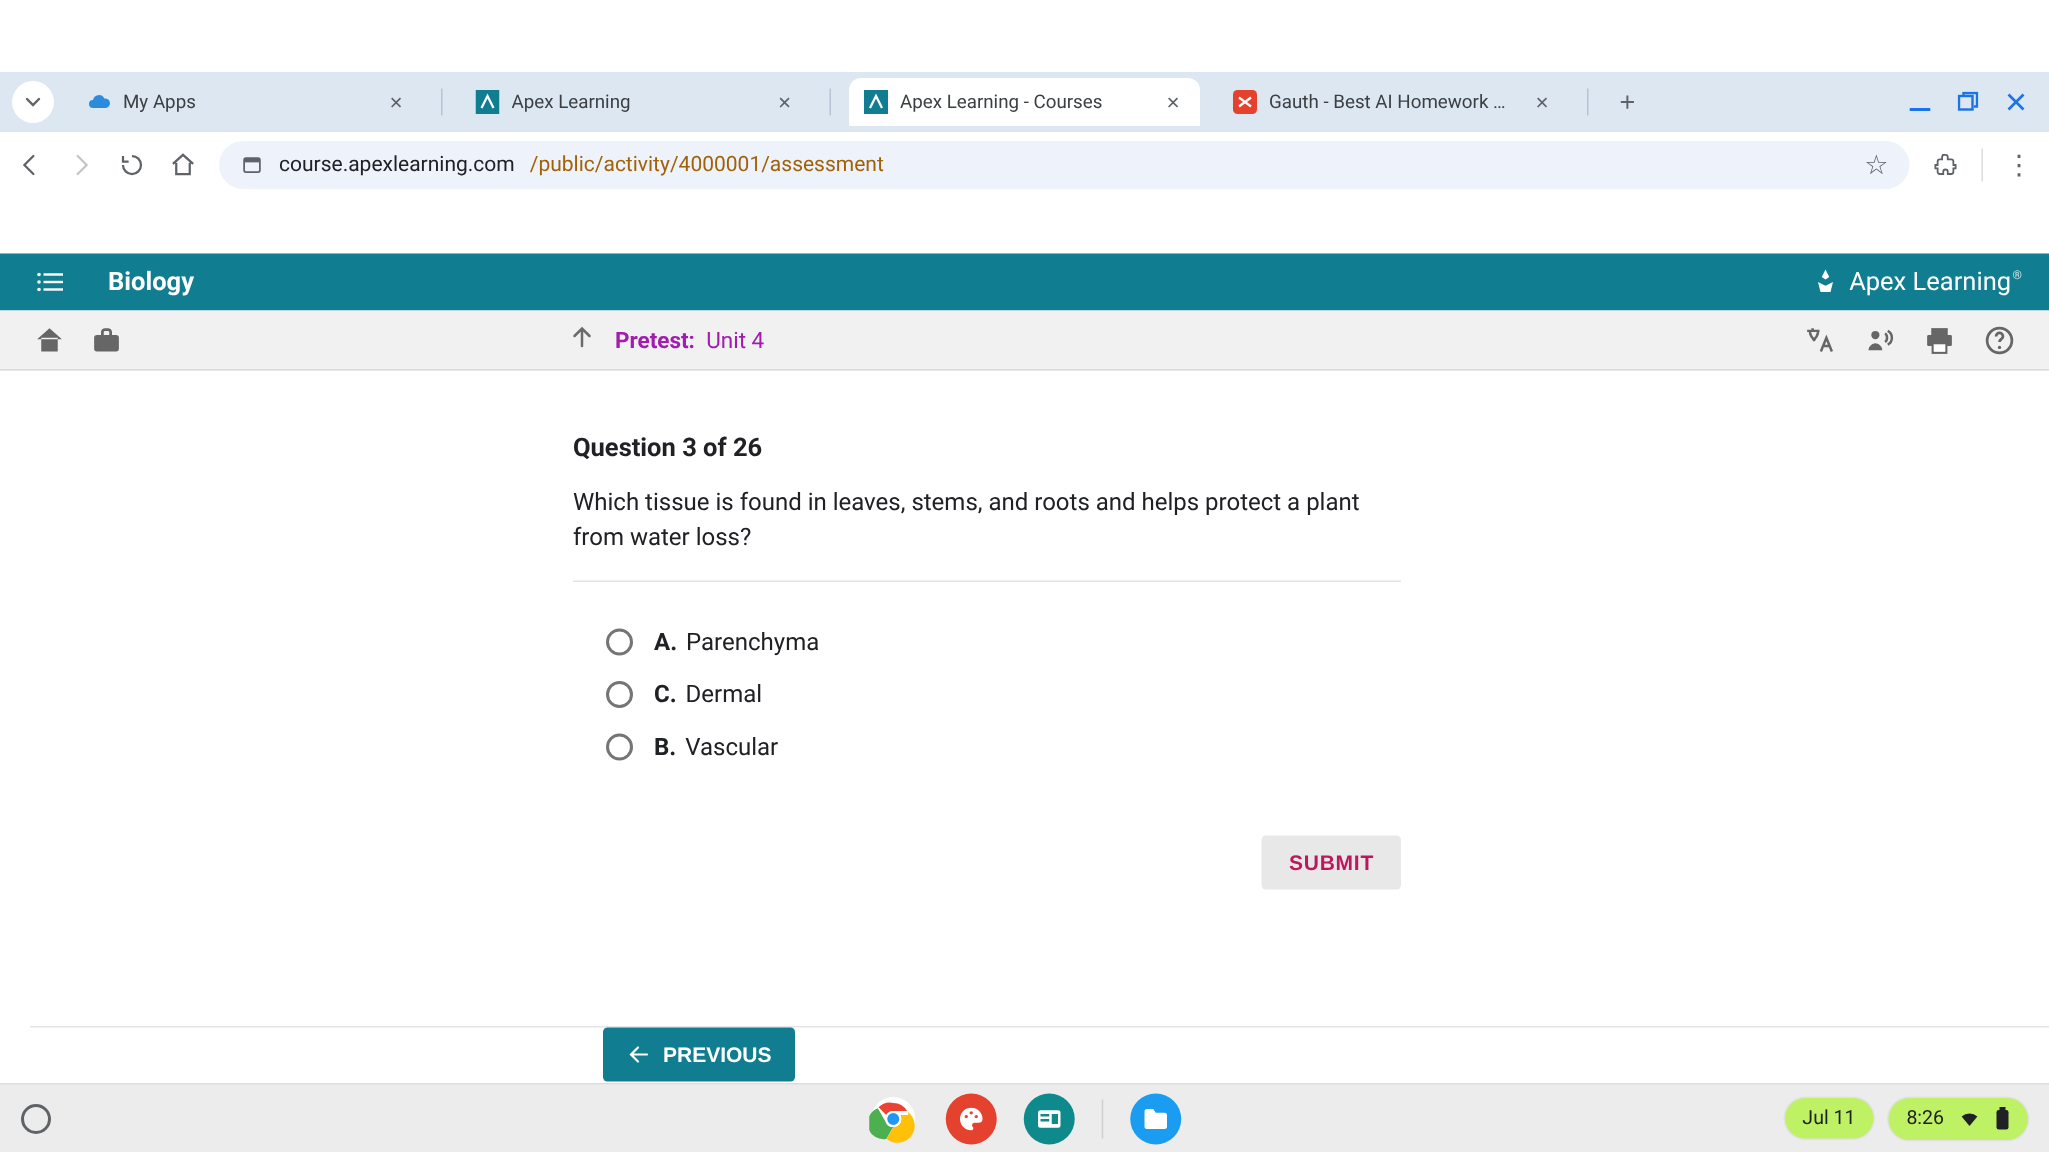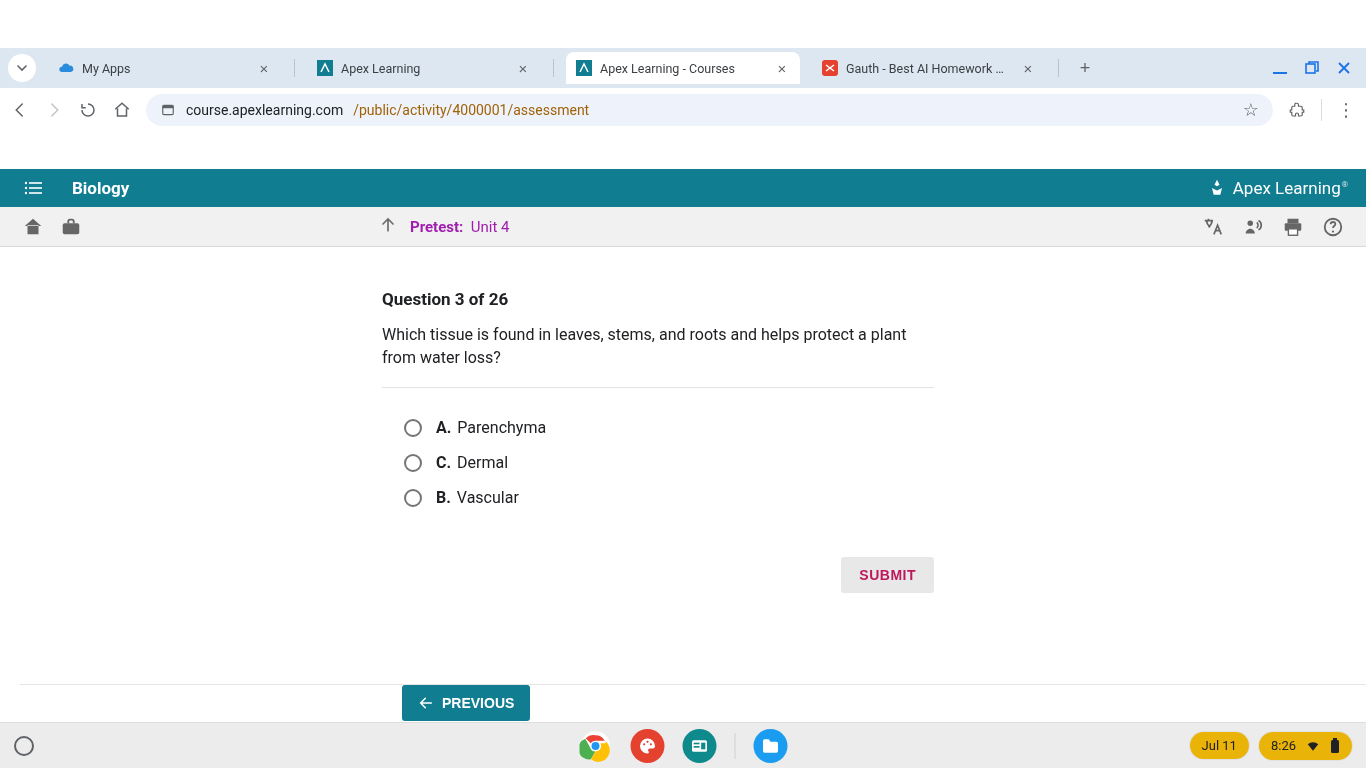--- a/index.html
+++ b/index.html
@@ -62,21 +62,21 @@
     .footer-bar { position: absolute; top: 684px; left: 0; right: 0; height: 50px; border-top: 1px solid #e5e5e5; display:flex; align-items:flex-start; padding-left: 382px; background:#fff;margin-left:20px; }
     .prev-btn { background: #117d91; color: #fff; border: none; height: 36px; padding: 0 16px; font-size: 14px; font-weight: 600; border-radius: 3px; display:flex; align-items:center; gap:8px; cursor:pointer; }
 
     
     .shelf { position: absolute; bottom: 0; left: 0; right: 0; height: 46px; background: #ececec; display: flex; align-items: center; padding: 0 14px; border-top: 1px solid #ddd; }
     .launcher { width: 20px; height: 20px; border: 2px solid #5f6368; border-radius: 50%; }
     .shelf-center { position: absolute; left: 50%; transform: translateX(-50%); display: flex; gap: 18px; align-items:center; }
     .app-ic { width: 34px; height: 34px; border-radius: 50%; display:flex; align-items:center; justify-content:center; }
     .shelf-sep { width: 1px; height: 26px; background: #cfcfcf; }
     .shelf-right { margin-left: auto; display: flex; align-items: center; gap: 10px; }
-    .status-pill { background: #eab308; border-radius: 16px; padding: 6px 12px; display: flex; align-items: center; gap: 10px; font-size: 13px; color: #202124; box-shadow: 0 0 0 1px #e1e1e1; }
+    .status-pill { background: #bef264; border-radius: 16px; padding: 6px 12px; display: flex; align-items: center; gap: 10px; font-size: 13px; color: #202124; box-shadow: 0 0 0 1px #e1e1e1; }
 
     
     .u { font-family: Arial, sans-serif; }
   </style>
 </head>
 <body>
 
 <div class="tab-strip">
   <div class="caret-btn">
     <svg width="12" height="12" viewBox="0 0 12 12">

